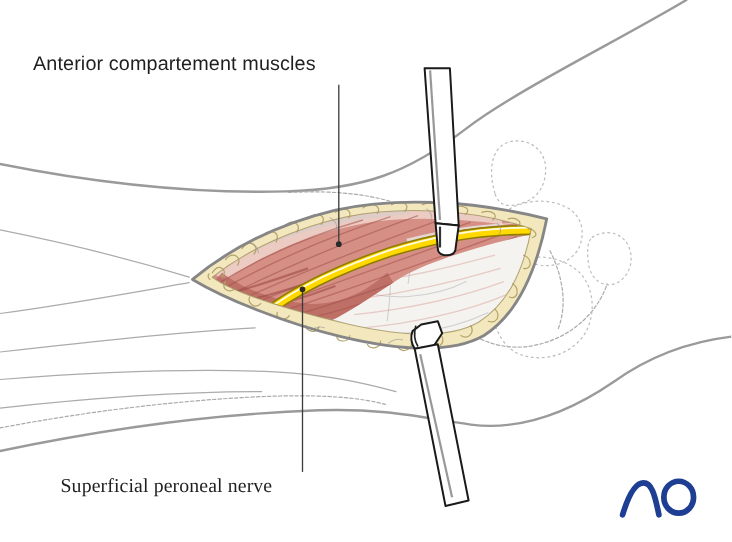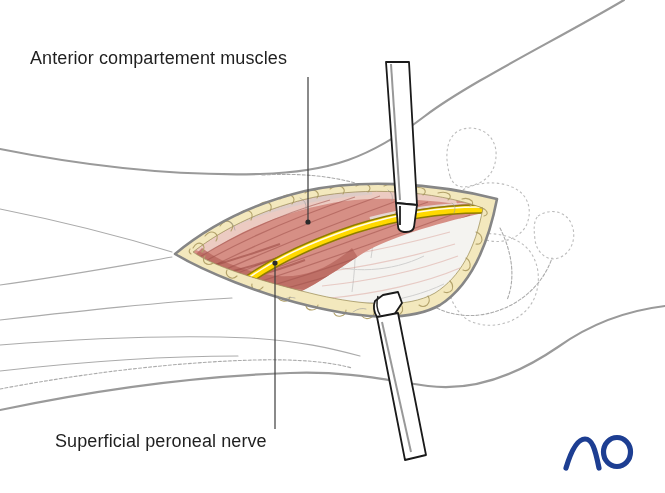--- a/index.html
+++ b/index.html
@@ -6,21 +6,21 @@
   .stage{
     position:relative;width:665px;height:493px;background:#ffffff;
     font-family:"Liberation Sans", sans-serif;overflow:hidden;
   }
   .stage svg{position:absolute;left:0;top:0;}
   .fig-label{
     position:absolute;color:#1f1f1f;font-size:18px;line-height:1.1;
     letter-spacing:0.1px;white-space:nowrap;
   }
   .label-anterior{left:30px;top:49px;}
-  .label-nerve{left:55px;top:432px;}
+  .label-nerve{left:55px;top:432px;font-family:Liberation Serif, serif;}
   .sr{position:absolute;width:1px;height:1px;overflow:hidden;clip-path:inset(50%);}
 </style>
 </head>
 <body>
 
 <div class="stage">
 
   <svg width="665" height="493" viewBox="0 0 665 493">
 
     <defs>

